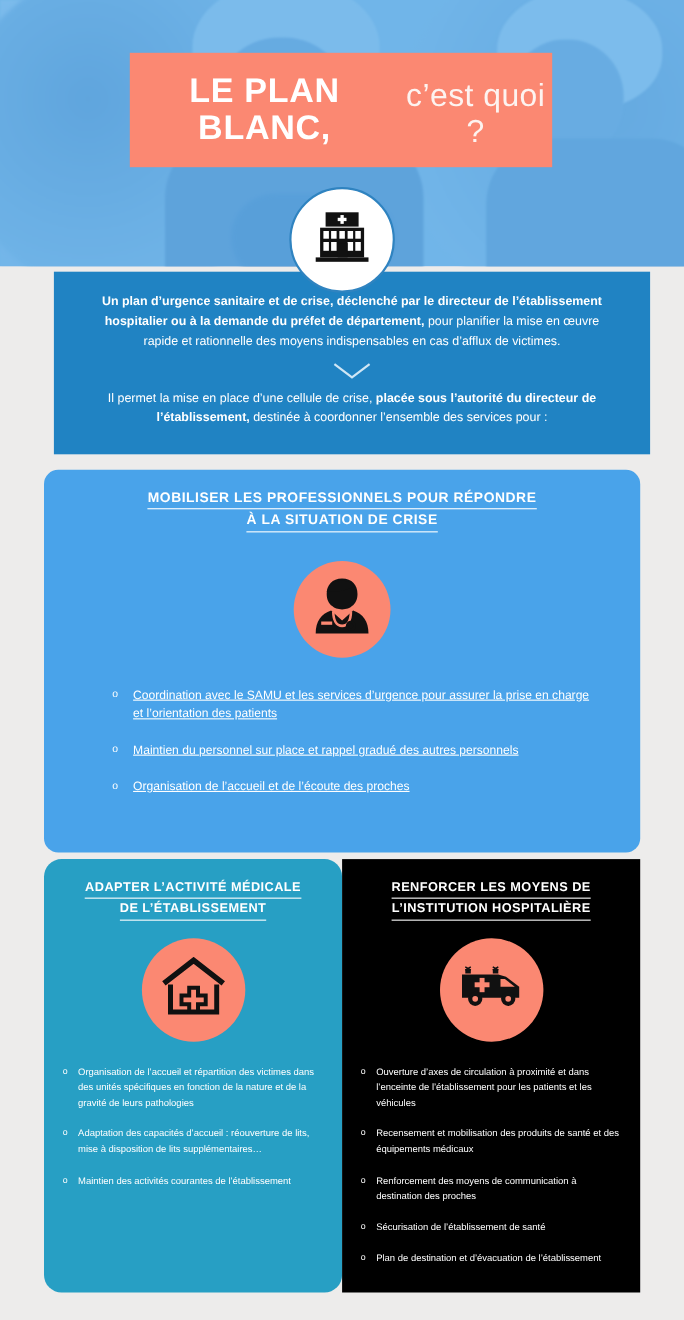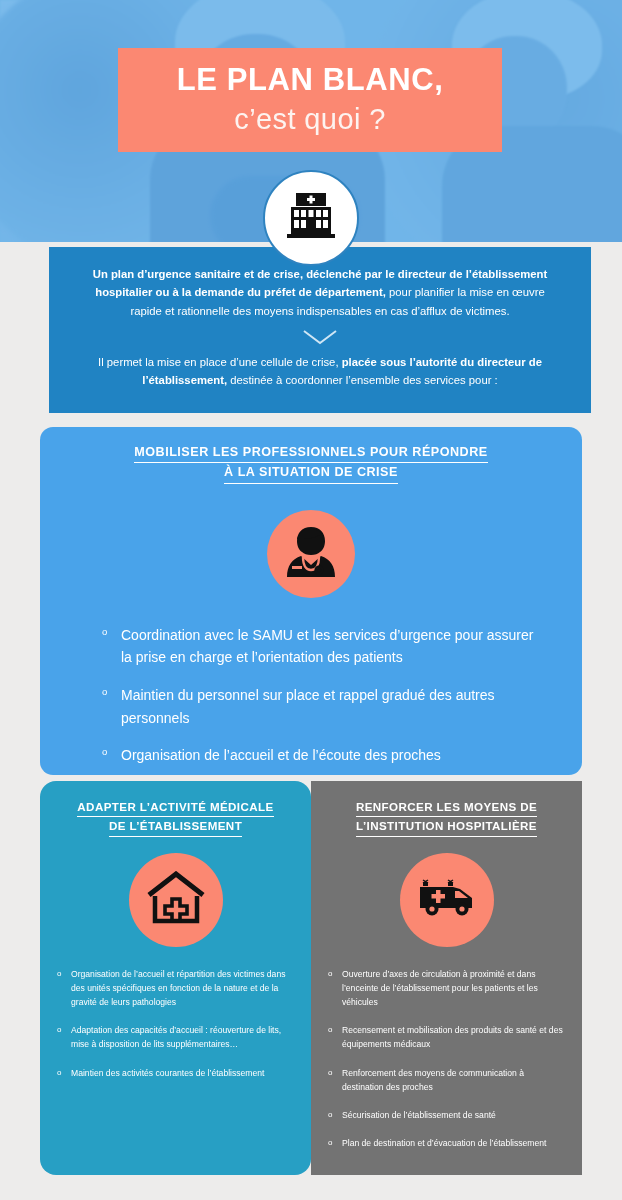--- a/index.html
+++ b/index.html
@@ -39,21 +39,21 @@
   .ph.glove { left:210px; top:176px; width:150px; height:80px; border-radius:40px;
               background:#3f86c6; filter:blur(2px); }
   .ph.wall  { left:0; top:0; width:150px; height:242px;
               background:linear-gradient(180deg,#8ec4ef 0%, #7bb8e9 100%); filter:blur(1px); border-radius:0; }
   .hero-tint { position:absolute; inset:0; background:rgba(109,181,233,0.55); }
 
   
   .title-banner {
     position:absolute; left:118px; top:48px; width:384px; height:104px;
     background:#fb8872;
-    display:flex; flex-direction:column; align-items:center; justify-content:center;
+    display:flex; flex-direction:row; align-items:center; justify-content:center;
     z-index:5;
   }
   .title-main {
     color:#ffffff; font-size:31px; font-weight:bold; letter-spacing:0.6px;
     line-height:1.05; text-align:center;
   }
   .title-sub {
     color:#fdf3f0; font-size:29px; font-weight:300; letter-spacing:0.4px;
     margin-top:7px; text-align:center;
   }
@@ -86,33 +86,33 @@
     color:#ffffff; font-size:12.6px; font-weight:bold; text-align:center;
     letter-spacing:0.5px; line-height:1.45; padding-top:16px;
   }
   .sec-head span { border-bottom:1.6px solid #ffffff; padding-bottom:1px; display:inline-block; }
   .circ-icon {
     width:88px; height:88px; border-radius:50%; background:#fb8872;
     margin:26px auto 0 auto; display:flex; align-items:center; justify-content:center;
   }
   .bullets { margin:26px 0 0 0; padding:0 44px 0 62px; }
   .bullets li {
-    list-style:none; color:#ffffff; font-size:14px; line-height:1.62;
-    margin-bottom:15px; position:relative; padding-left:19px;
+    list-style:none; color:#ffffff; font-size:11px; line-height:1.62;
+    margin-bottom:15px; position:relative; padding-left:19px;text-decoration:underline;
   }
   .bullets li::before {
     content:"o"; position:absolute; left:0; top:0; font-size:9.5px; color:#ffffff;
   }
 
   
   .col-left, .col-right {
     position:absolute; top:781px; height:394px;
   }
   .col-left  { left:40px;  width:271px; background:#279fc4;border-radius:16px; }
-  .col-right { left:311px; width:271px; background:#737373; }
+  .col-right { left:311px; width:271px; background:#000000; }
   .col-head {
     color:#ffffff; font-size:11.6px; font-weight:bold; text-align:center;
     letter-spacing:0.4px; line-height:1.5; padding-top:17px;
   }
   .col-head span { border-bottom:1.5px solid #ffffff; padding-bottom:1px; display:inline-block; }
   .col-icon {
     width:94px; height:94px; border-radius:50%; background:#fb8872;
     margin:16px auto 0 auto; display:flex; align-items:center; justify-content:center;
   }
   .col-bullets { margin:20px 0 0 0; padding:0 16px 0 16px; }

